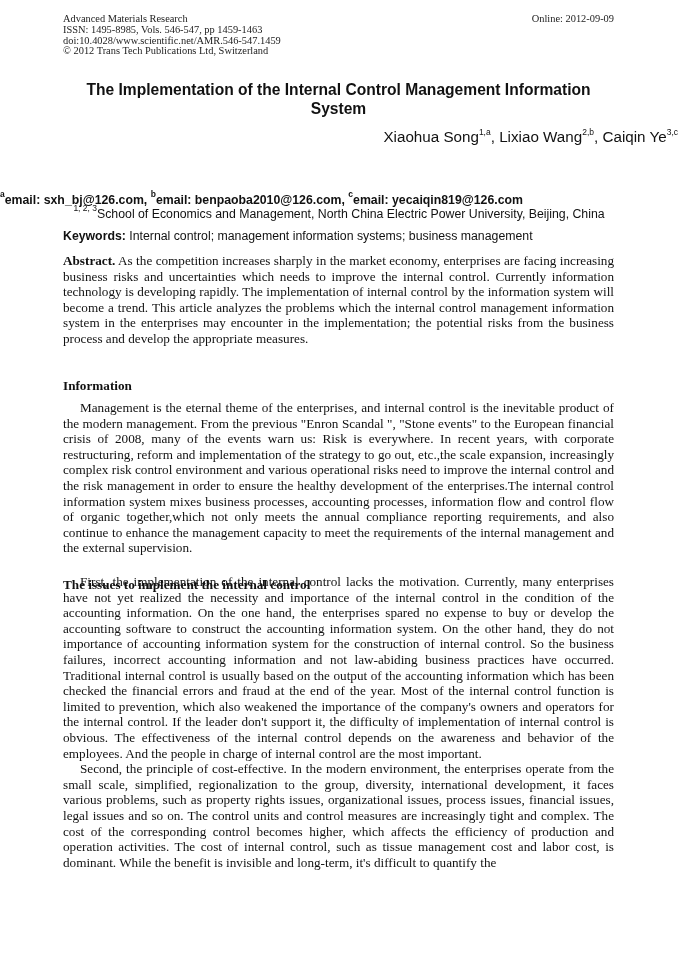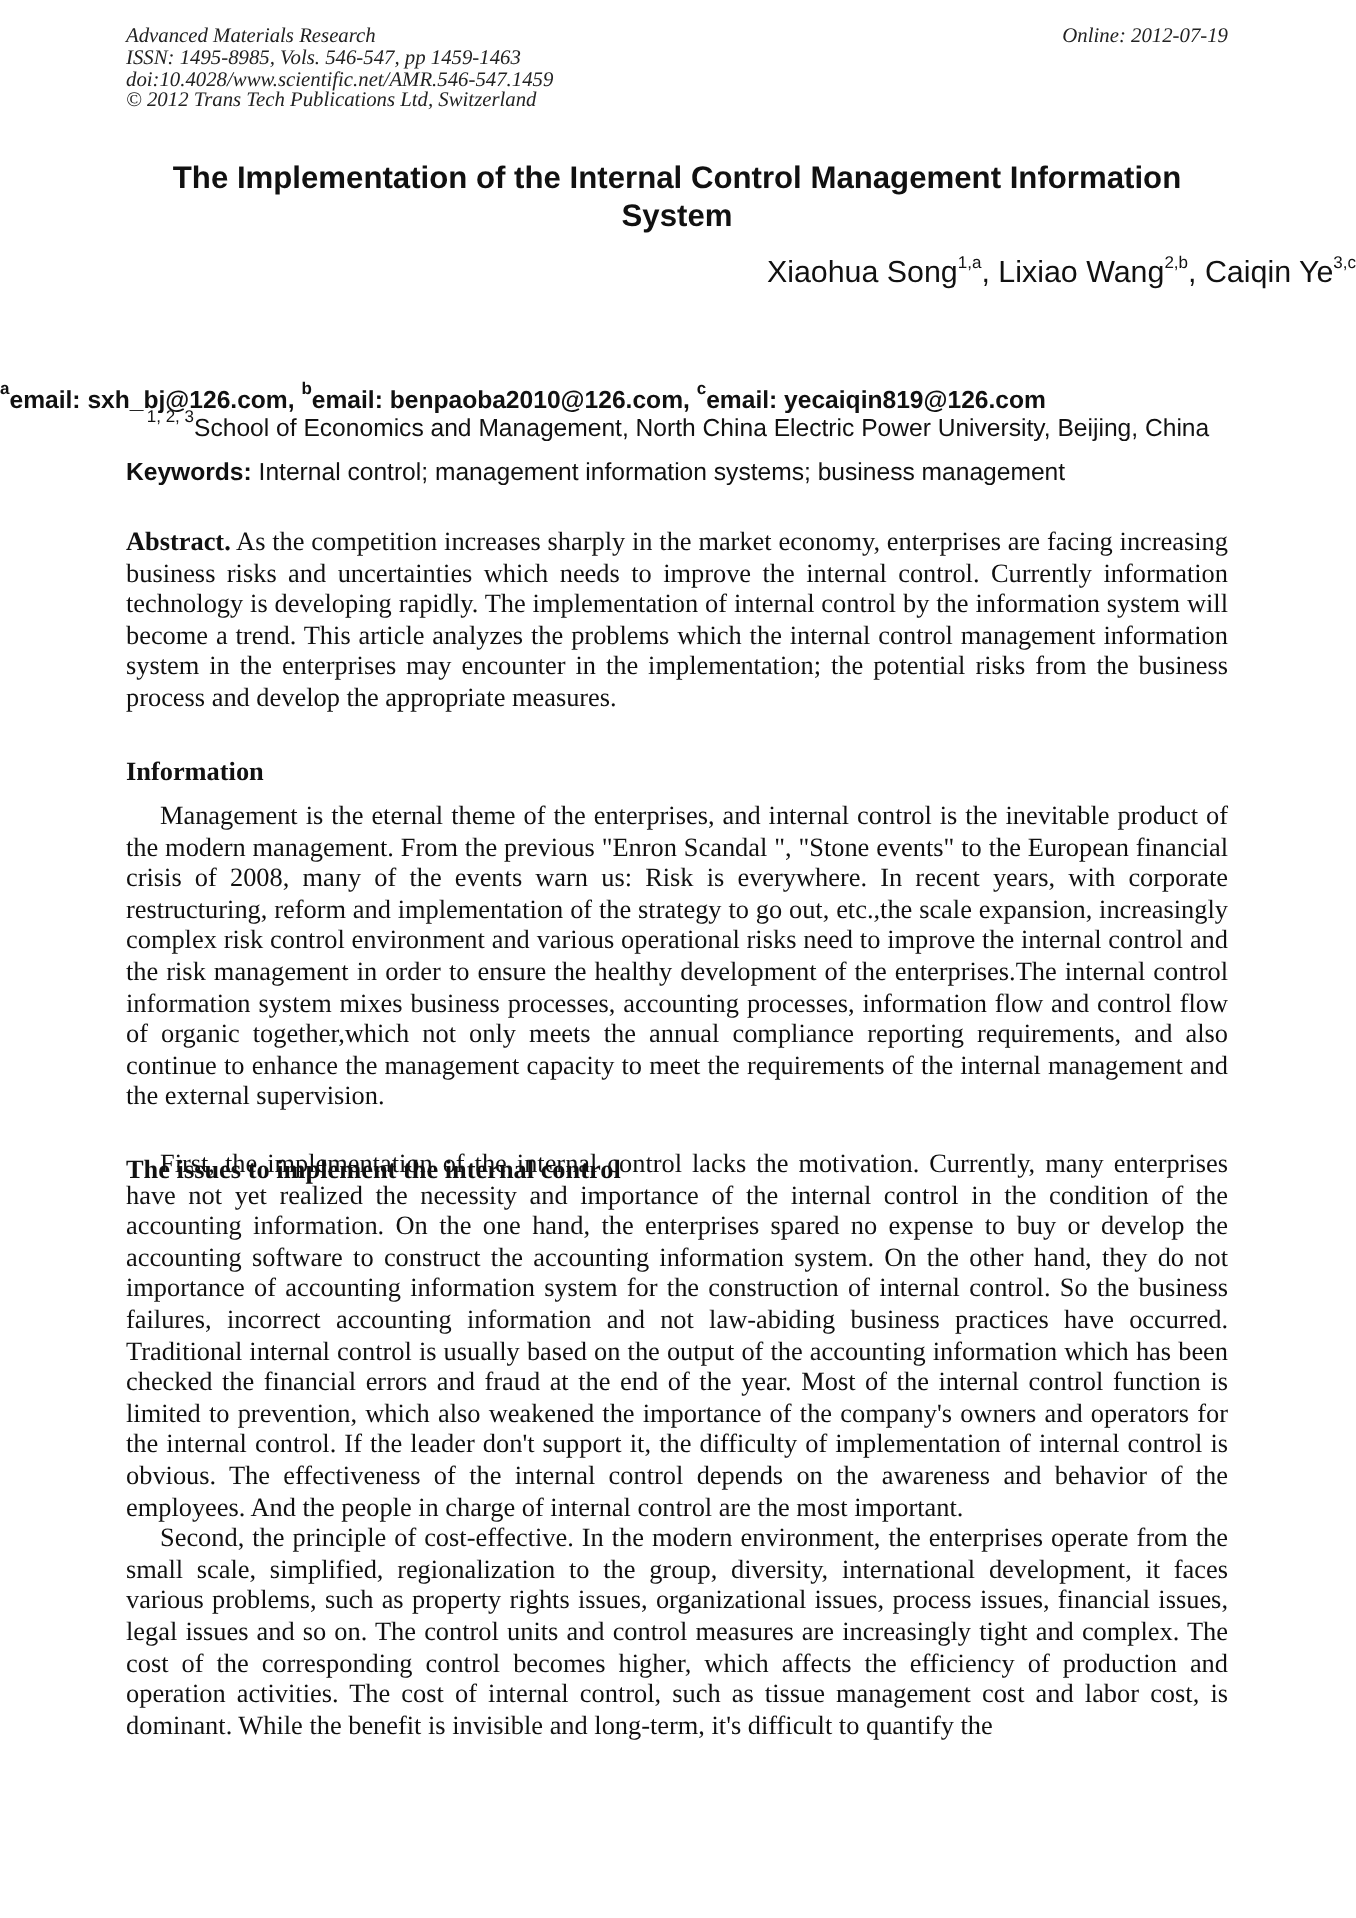--- a/index.html
+++ b/index.html
@@ -1,52 +1,52 @@
 <!DOCTYPE html>
 <html><head>
   <meta charset="utf-8">
   <style>
     html, body { margin: 0; padding: 0; background: #ffffff; }
     body { width: 678px; height: 959px; position: relative; overflow: hidden; color: #111; }
     .hdr { position: absolute; left: 63px; top: 14px; width: 551px;
-           font-family: "Liberation Serif", serif; font-style: italic; font-size: 10.4px; line-height: 10.8px; color: #222; }
+           font-family: "Liberation Serif", serif; font-size: 10.4px; line-height: 10.8px; color: #222; }
     .hdr .left div { white-space: nowrap; }
     .hdr .right { position: absolute; right: 0; top: 0; }
     .title { position: absolute; left: 63px; top: 80px; width: 551px; text-align: center;
              font-family: "Liberation Sans", sans-serif; font-weight: bold; font-size: 15.6px; line-height: 19px; color: #111; }
     .authors { position: absolute; left: 0; top: 128px; width: 678px; text-align: right;
                font-family: "Liberation Sans", sans-serif; font-size: 15.2px; color: #111; }
     .authors sup, .affil sup, .emails sup { font-size: 8.5px; vertical-align: 7px; line-height: 0; }
     .affil { position: absolute; left: 0; top: 163px; width: 678px; text-align: center;
              font-family: "Liberation Sans", sans-serif; font-size: 12.3px; color: #111; margin-top: 44px; }
     .emails { position: absolute; left: 0; top: 193px; width: 554px; text-align: left;
               font-family: "Liberation Sans", sans-serif; font-size: 12.3px; color: #111; font-weight: bold; }
     .keywords { position: absolute; left: 63px; top: 229px; width: 551px;
                 font-family: "Liberation Sans", sans-serif; font-size: 12.3px; color: #111; }
     .keywords b { font-weight: bold; }
     .serif { font-family: "Liberation Serif", serif; font-size: 13.2px; line-height: 15.6px; text-align: justify; color: #111; }
-    .abstract { position: absolute; left: 63px; top: 263px; width: 551px; }
+    .abstract { position: absolute; left: 63px; top: 253px; width: 551px; }
     .abstract b { font-weight: bold; }
     .sec-head { position: absolute; left: 63px; width: 551px;
                 font-family: "Liberation Serif", serif; font-weight: bold; font-size: 13.2px; color: #111; }
     .para { text-indent: 17px; margin: 0; }
     .body1 { position: absolute; left: 63px; top: 400px; width: 551px; }
     .body2 { position: absolute; left: 63px; top: 574px; width: 551px; }
   </style>
 </head>
 <body>
 
 <div class="hdr">
   <div class="left">
     <div>Advanced Materials Research</div>
     <div>ISSN: 1495-8985, Vols. 546-547, pp 1459-1463</div>
     <div>doi:10.4028/www.scientific.net/AMR.546-547.1459</div>
     <div>© 2012 Trans Tech Publications Ltd, Switzerland</div>
   </div>
-  <div class="right">Online: 2012-07-19</div>
+  <div class="right">Online: 2012-09-09</div>
 </div>
 
 <div class="title">The Implementation of the Internal Control Management Information System</div>
 
 <div class="authors">
   <span>Xiaohua Song</span><sup>1,a</sup><span>, </span><span>Lixiao Wang</span><sup>2,b</sup><span>, </span><span>Caiqin Ye</span><sup>3,c</sup>
 </div>
 
 <div class="affil">
   <sup>1, 2, 3</sup><span>School of Economics and Management, North China Electric Power University, Beijing, China</span>

